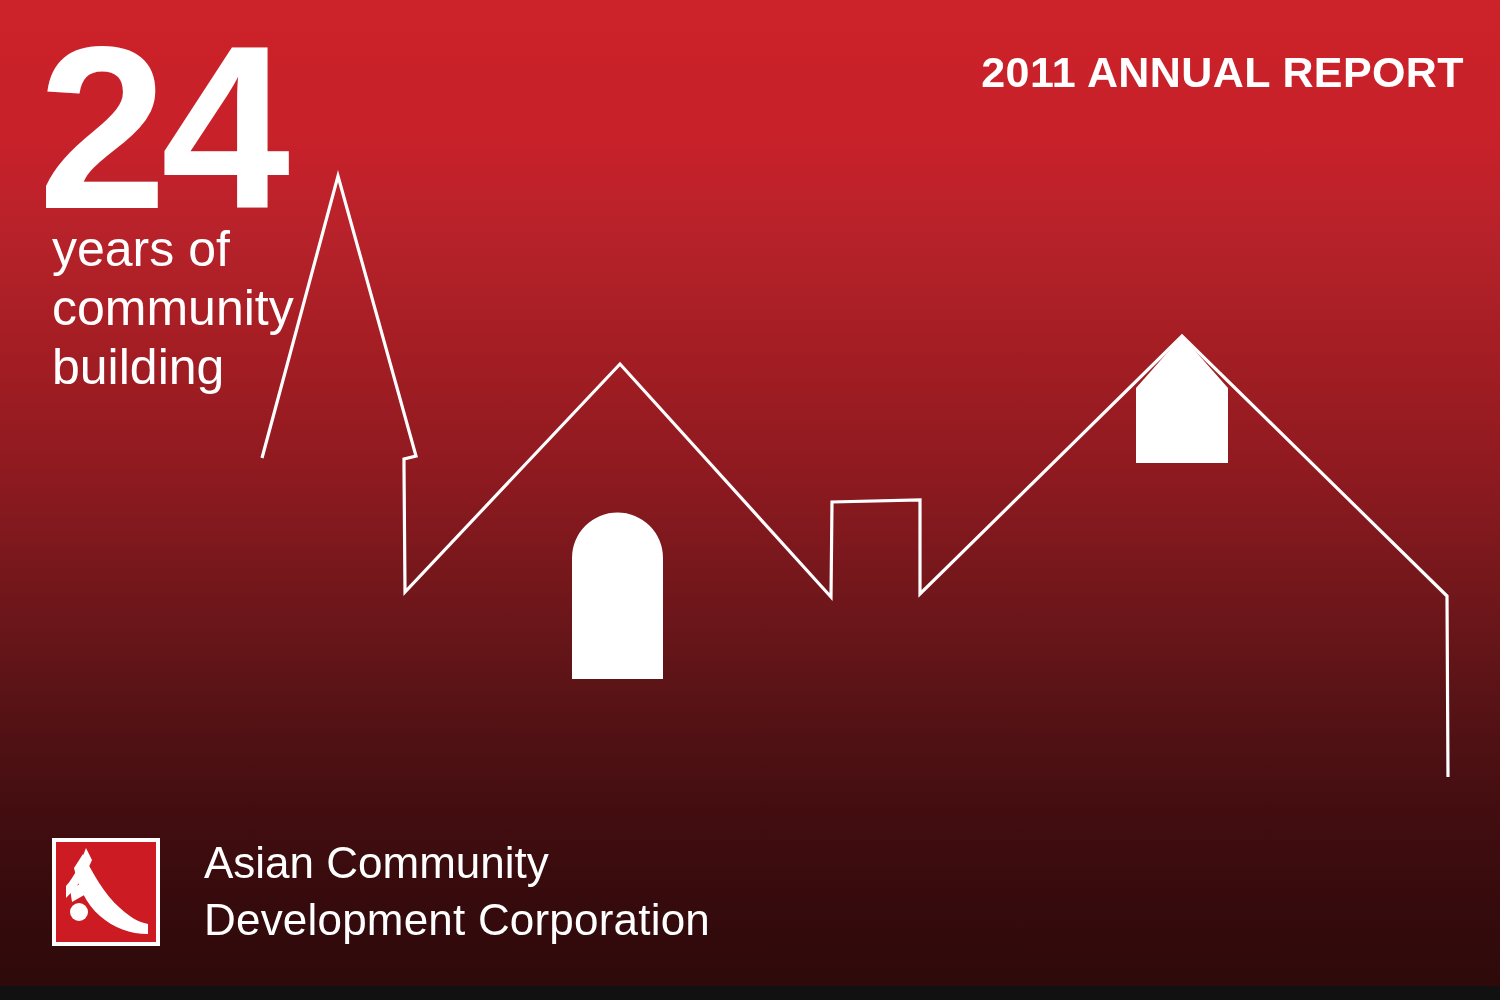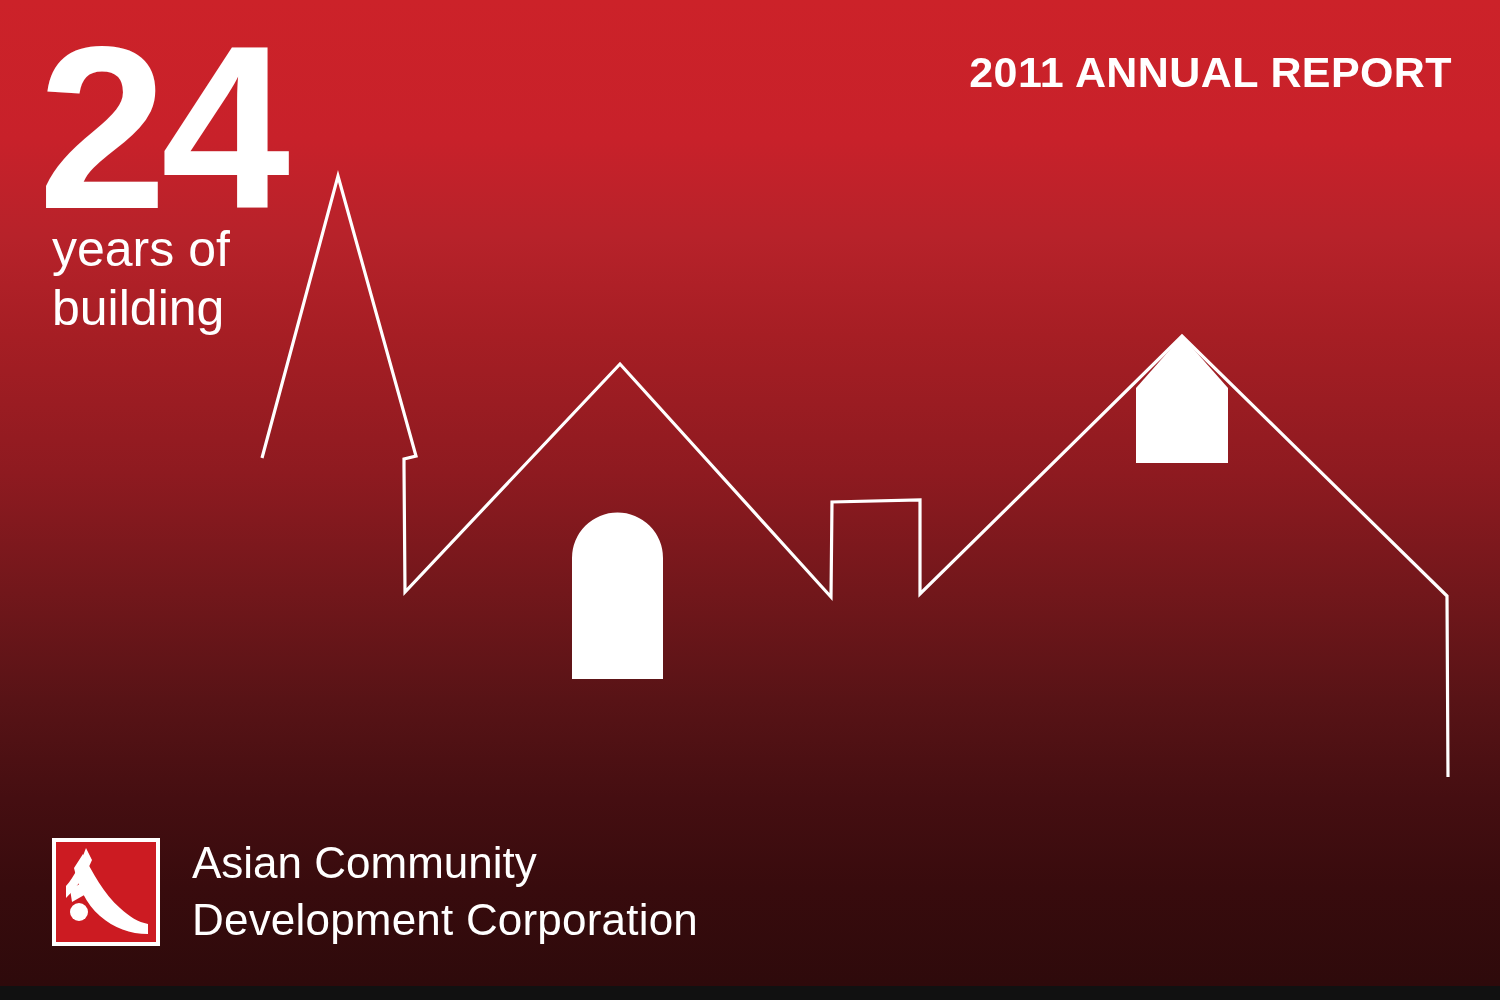--- a/index.html
+++ b/index.html
@@ -62,21 +62,21 @@
     font-size: 50px;
     line-height: 1.18;
     font-weight: normal;
     color: #ffffff;
     width: 240px;
   }
 
   
   .report-label {
     position: absolute;
-    right: 48px;
+    right: 36px;
     top: 48px;
     font-size: 43px;
     font-weight: bold;
     letter-spacing: 0.4px;
     color: #ffffff;
     white-space: nowrap;
   }
 
   
   .logo-lockup {
@@ -96,21 +96,21 @@
     flex: 0 0 auto;
   }
   .logo-mark svg {
     position: absolute;
     left: 0;
     top: 0;
     width: 100%;
     height: 100%;
   }
   .logo-text {
-    margin-left: 32px;
+    margin-left: 44px;
     color: #ffffff;
     font-size: 44px;
     line-height: 1.28;
     font-weight: normal;
     white-space: nowrap;
   }
   .logo-text .ln2 {
     letter-spacing: 0.2px;
   }
 </style>
@@ -138,20 +138,21 @@
 
     <path d="M 572,679 L 572,558 A 45.5,45.5 0 0 1 663,558 L 663,679 Z" fill="#ffffff"></path>
 
     <path d="M 1136,463 L 1136,388 L 1182,336 L 1228,388 L 1228,463 Z" fill="#ffffff"></path>
   </svg>
 
   <div class="years-block">
     <div class="big-number">24</div>
     <div class="years-lines">
       <div>years of</div>
+      <div>community</div>
       <div>building</div>
     </div>
   </div>
 
   <div class="report-label">2011 ANNUAL REPORT</div>
 
   <div class="logo-lockup">
     <div class="logo-mark">
       <svg viewBox="0 0 100 100" preserveAspectRatio="none" aria-hidden="true">
 

